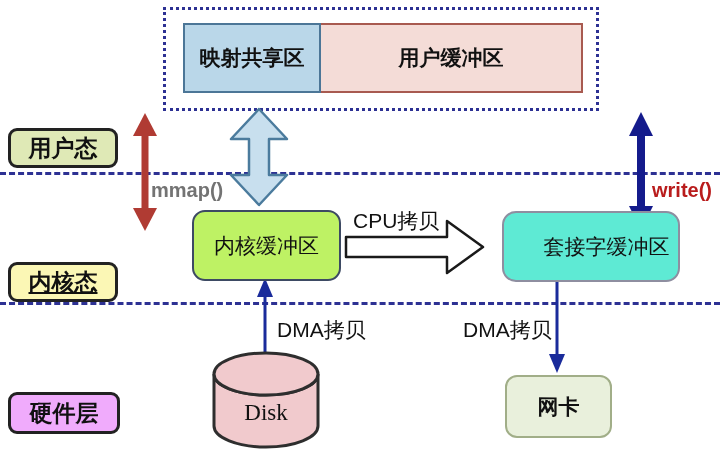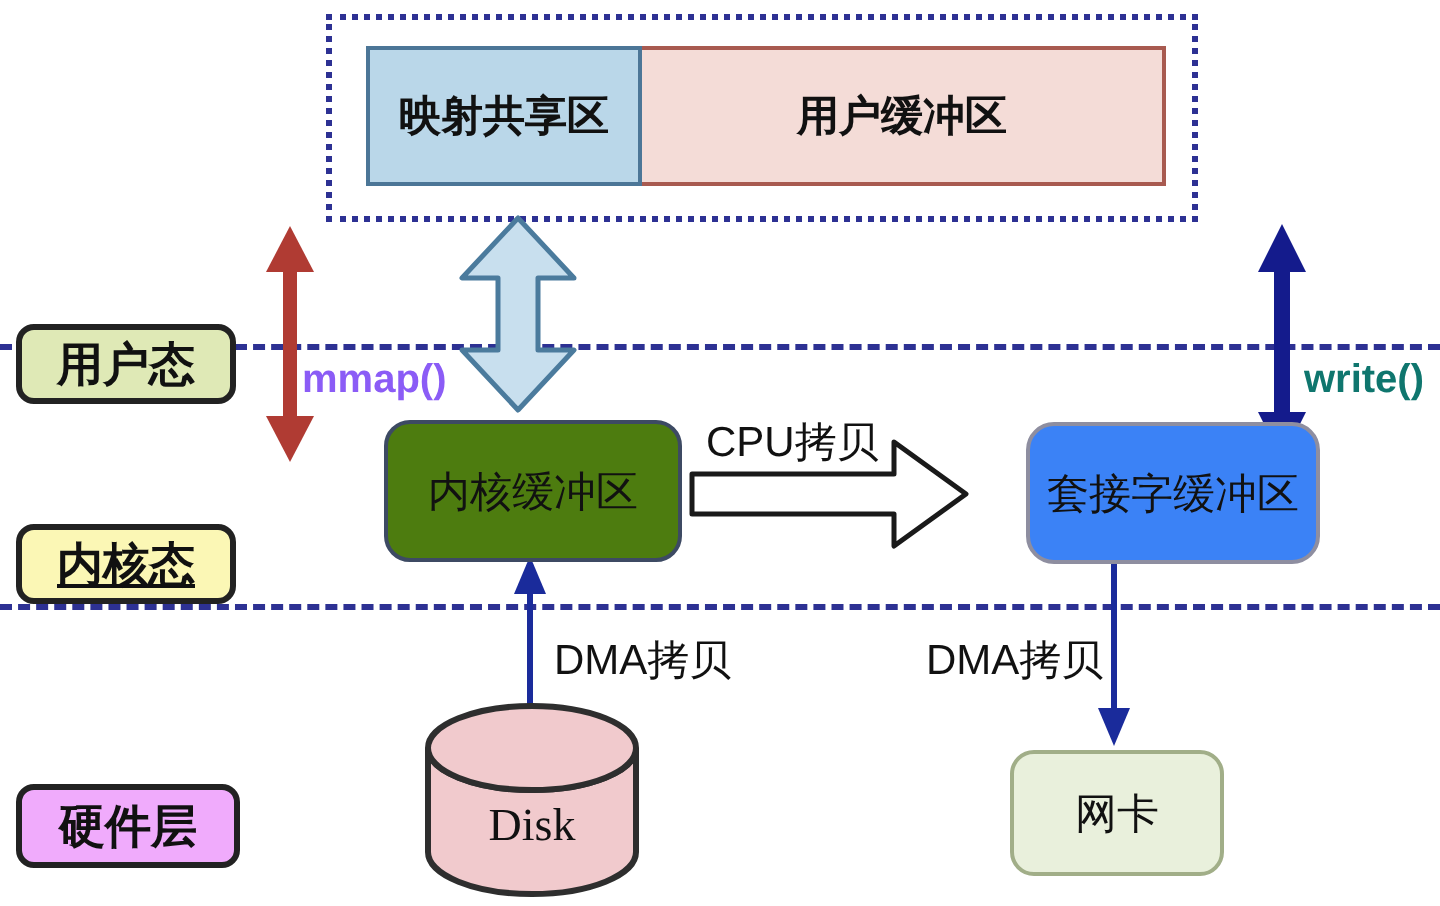--- a/index.html
+++ b/index.html
@@ -14,35 +14,35 @@
   #sep-kernel-hw{top:302px;}
   
   #dotted-group{left:163px;top:7px;width:430px;height:98px;border:3px dotted #2d3193;z-index:2;}
   .topbox{top:23px;height:66px;display:flex;align-items:center;justify-content:center;
     font-size:21px;font-weight:600;z-index:3;}
   #mapped-region{left:183px;width:134px;background:#bad7e9;border:2px solid #4c7697;}
   #user-buffer{left:319px;width:260px;background:#f4dcd7;border:2px solid #a85a50;}
   
   .layer-label{left:8px;display:flex;align-items:center;justify-content:center;
     font-size:23px;font-weight:700;border:3px solid #222;border-radius:9px;z-index:3;}
-  #label-user{top:128px;width:104px;height:34px;background:#dfe9b6;margin-top:34px;}
+  #label-user{top:128px;width:104px;height:34px;background:#dfe9b6;}
   #label-kernel{top:262px;width:104px;height:34px;background:#fbf7b5;text-decoration:underline;}
   #label-hw{top:392px;width:106px;height:36px;background:#f0abfc;}
   
   .node{display:flex;align-items:center;justify-content:center;font-size:21px;font-weight:500;z-index:3;}
-  #kernel-buffer{left:192px;top:210px;width:145px;height:67px;background:#4d7c0f;
+  #kernel-buffer{left:192px;top:210px;width:145px;height:67px;background:#bef264;
     border:2.5px solid #3d4a63;border-radius:13px;}
-  #socket-buffer{left:513px;top:211px;width:143px;height:67px;background:#3b82f6;
-    border:2.5px solid #8e8ea0;border-radius:14px;}
+  #socket-buffer{left:502px;top:211px;width:143px;height:67px;background:#5eead4;
+    border:2.5px solid #8e8ea0;border-radius:14px;padding-left:31px;}
   #nic-box{left:505px;top:375px;width:103px;height:59px;background:#e9f0dc;
-    border:2.5px solid #a1ae88;border-radius:12px;font-weight:400;}
+    border:2.5px solid #a1ae88;border-radius:12px;font-weight:700;}
   
   .edge-label{font-size:21px;z-index:4;white-space:nowrap;}
-  #mmap-label{left:151px;top:179px;color:#8b5cf6;font-weight:700;font-size:20px;}
-  #write-label{left:652px;top:179px;color:#0f766e;font-weight:700;font-size:20px;}
+  #mmap-label{left:151px;top:179px;color:#737373;font-weight:700;font-size:20px;}
+  #write-label{left:652px;top:179px;color:#b91c1c;font-weight:700;font-size:20px;}
   #cpu-copy-label{left:353px;top:207px;text-align:right;}
   #dma-disk-label{left:277px;top:316px;}
   #dma-nic-label{left:463px;top:316px;}
   #disk-label{left:210px;top:400px;width:112px;text-align:center;font-size:23px;z-index:4;font-family:Liberation Serif, serif;}
   svg{display:block;}
   .arrow-svg{position:absolute;z-index:2;}
   .above{z-index:3;}
 </style>
 </head>
 <body>

